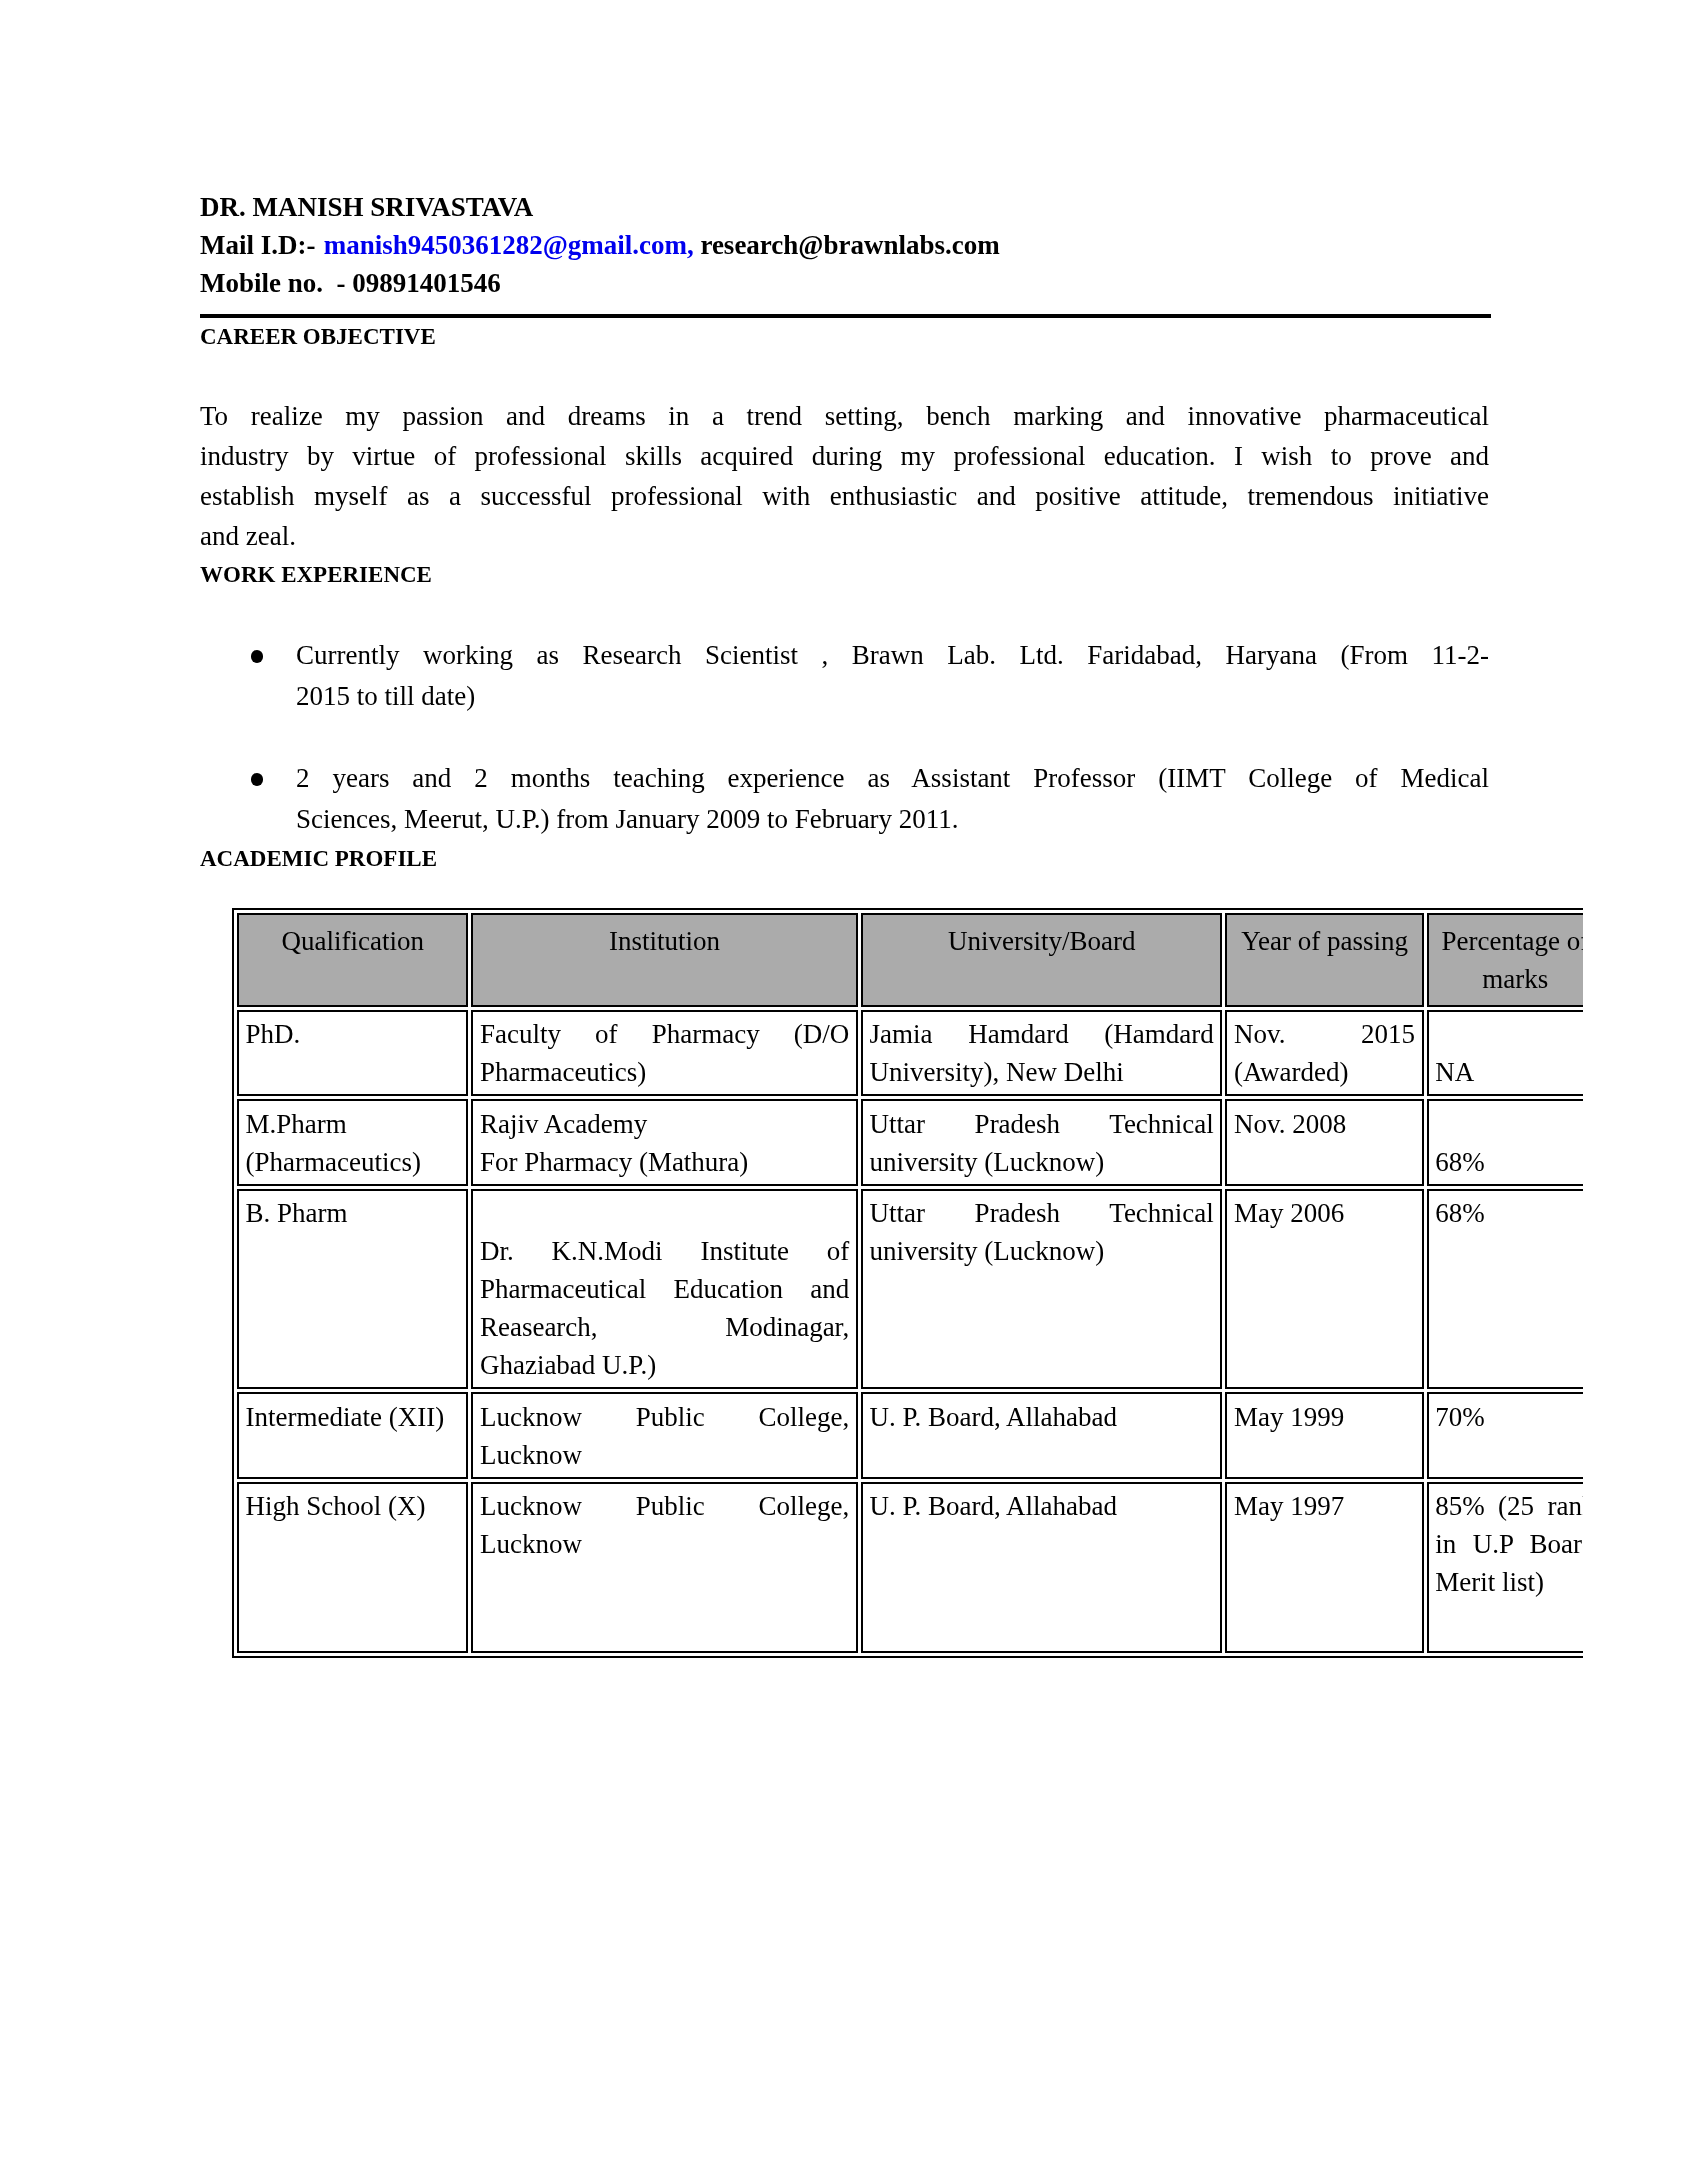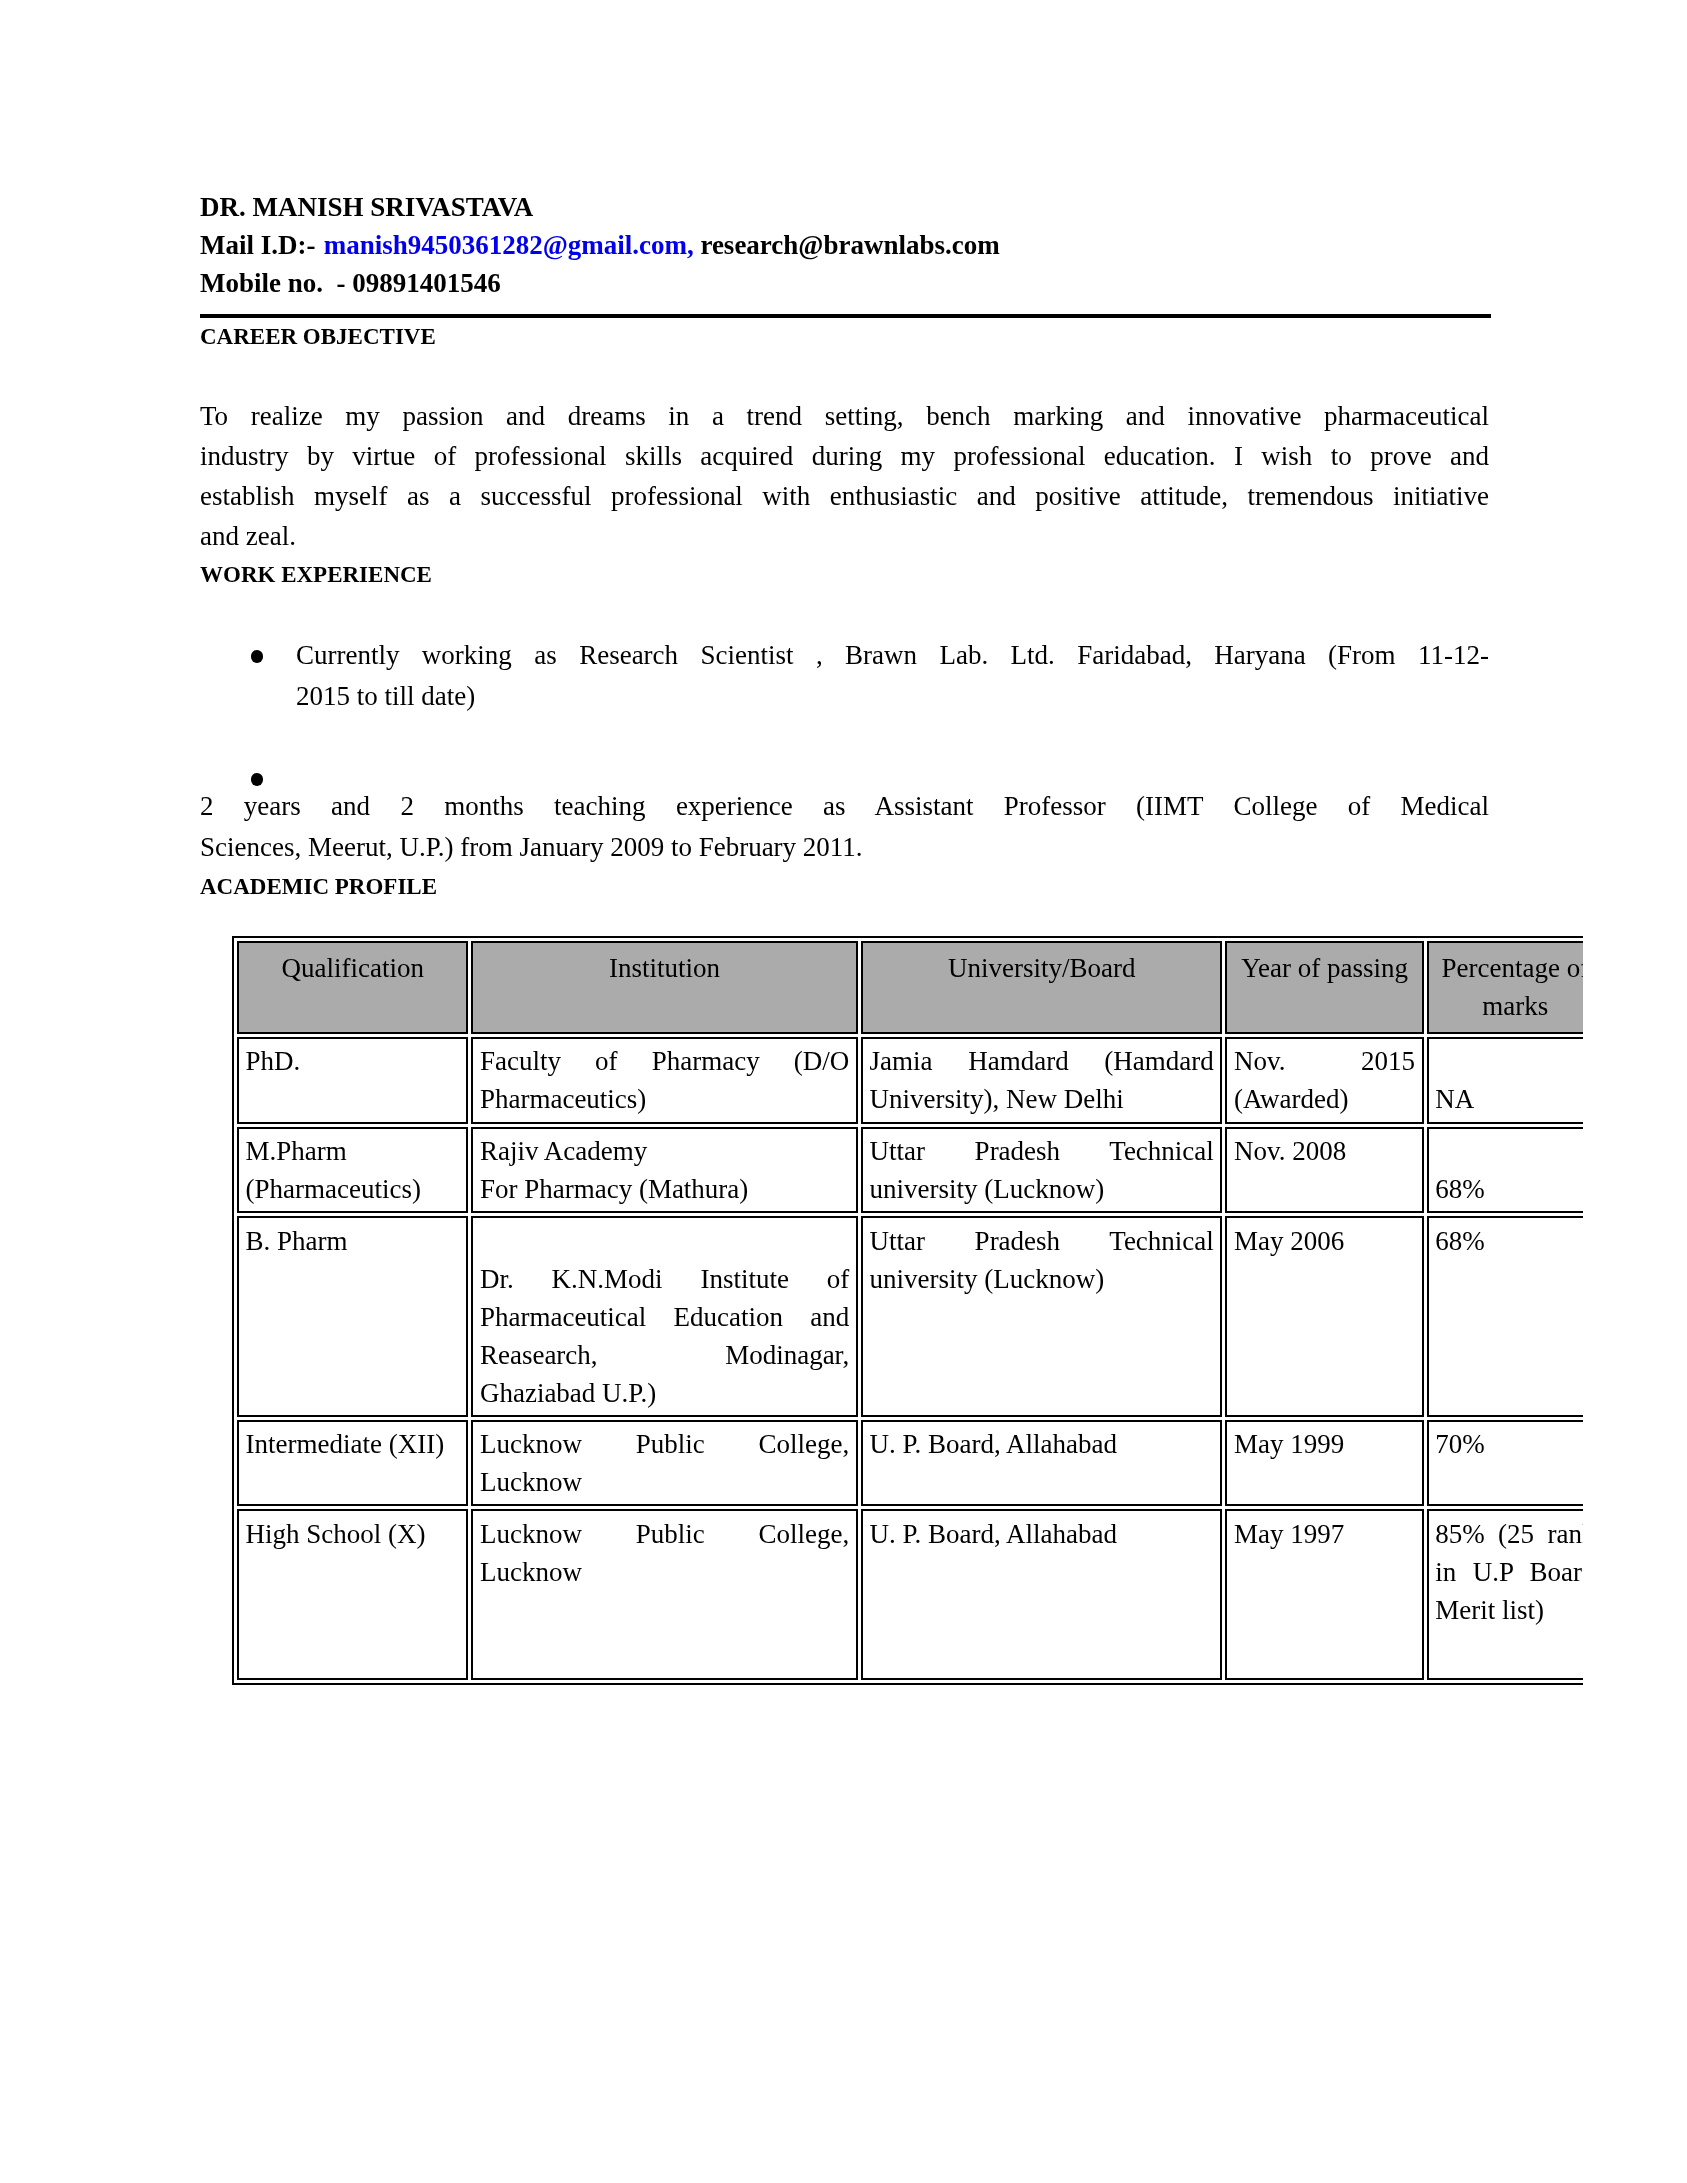--- a/index.html
+++ b/index.html
@@ -18,21 +18,21 @@
   .contact .pre{white-space:pre;}
   .mail-label{margin-right:8.2px;}
   a.link{color:#0000EE;text-decoration:none;font-weight:bold;margin-right:6.6px;}
   .rule{margin-top:12.4px;height:4.1px;background:#000;width:1291px;}
   h2.sec{font-size:23px;font-weight:bold;line-height:38px;margin:0;}
   .sec-co{margin-top:26px;}
   .para{margin-top:40px;line-height:40px;}
   .sec-we{margin-top:40px;}
   .bullets{margin:41px 0 0 0;padding:0;list-style:none;line-height:41px;}
   .bullets li{display:flex;}
-  .bullets li.spaced{margin-top:41px;flex-direction:column;}
+  .bullets li.spaced{margin-top:41px;}
   .dot-cell{flex:none;width:96px;padding-left:51px;box-sizing:border-box;}
   .dot{display:block;width:12.4px;height:12.4px;border-radius:50%;background:#000;margin-top:15px;}
   .btext{flex:1;}
   .sec-ap{margin-top:59px;}
   
   .jl{text-align:justify;text-align-last:justify;}
   .ll{text-align:left;}
   table.ap{
     margin:30px 0 0 32px;
     border-collapse:separate;border-spacing:3.3px;
@@ -76,21 +76,21 @@
         <div class="ll">and zeal.</div>
       </div>
 
     <h2 class="sec sec-we">WORK EXPERIENCE</h2>
     <ul class="bullets">
       <li>
         <span class="dot-cell">
             <span class="dot"></span>
           </span>
         <span class="btext">
-            <div class="jl">Currently working as Research Scientist , Brawn Lab. Ltd. Faridabad, Haryana (From 11-12-</div>
+            <div class="jl">Currently working as Research Scientist , Brawn Lab. Ltd. Faridabad, Haryana (From 11-2-</div>
             <div class="ll">2015 to till date)</div>
           </span>
       </li>
       <li class="spaced">
         <span class="dot-cell">
             <span class="dot"></span>
           </span>
         <span class="btext">
             <div class="jl">2 years and 2 months teaching experience as Assistant Professor (IIMT College of Medical</div>
             <div class="ll">Sciences, Meerut, U.P.) from January 2009 to February 2011.</div>

